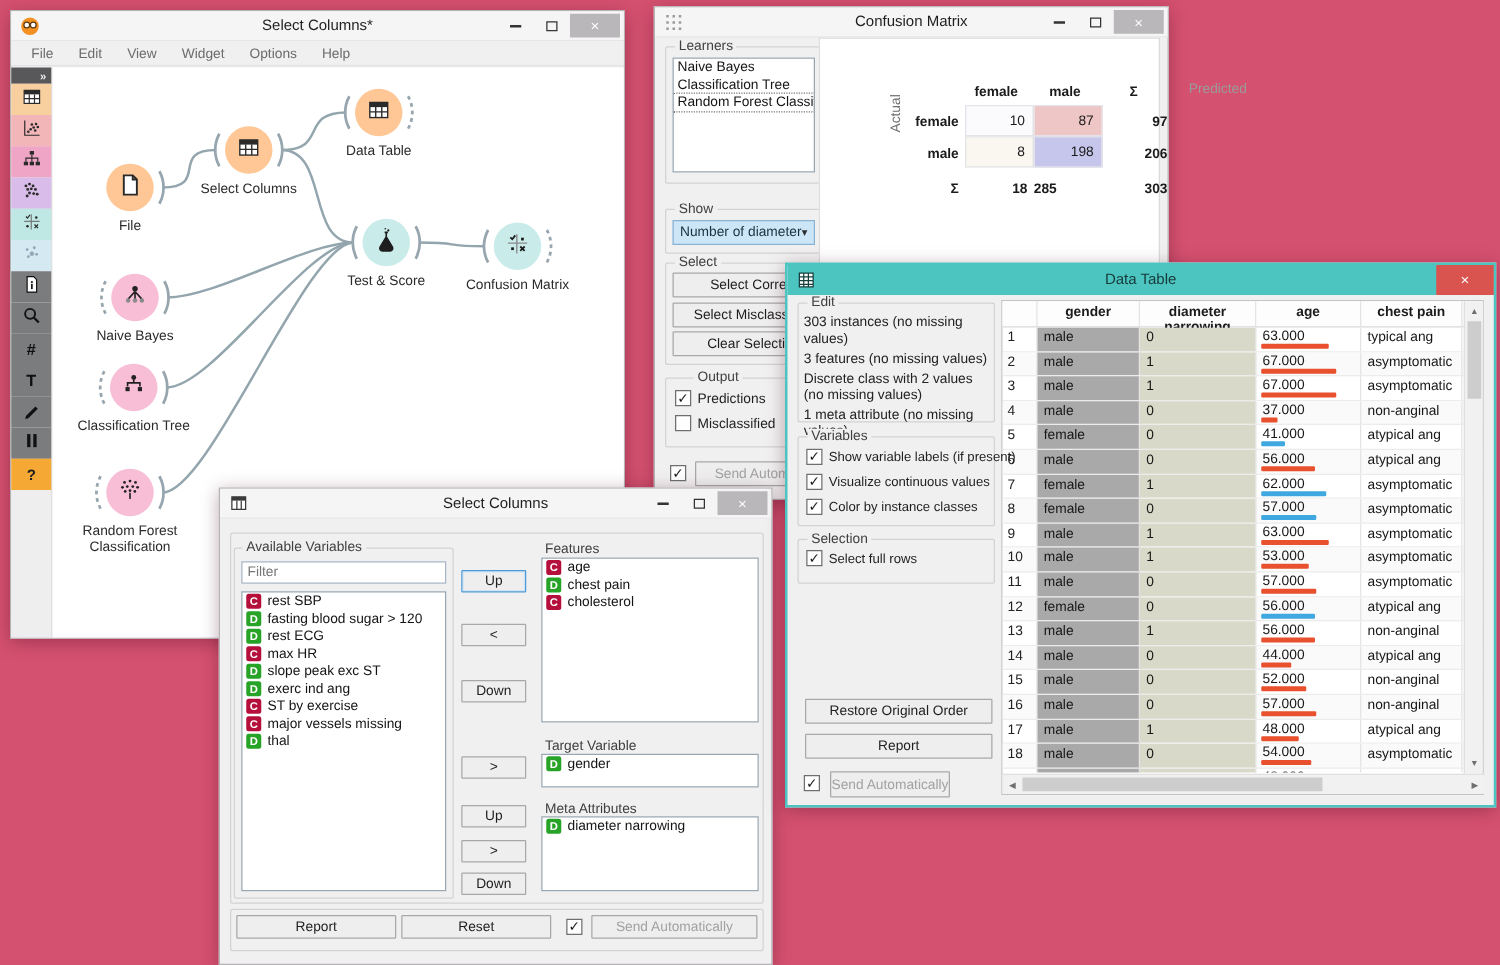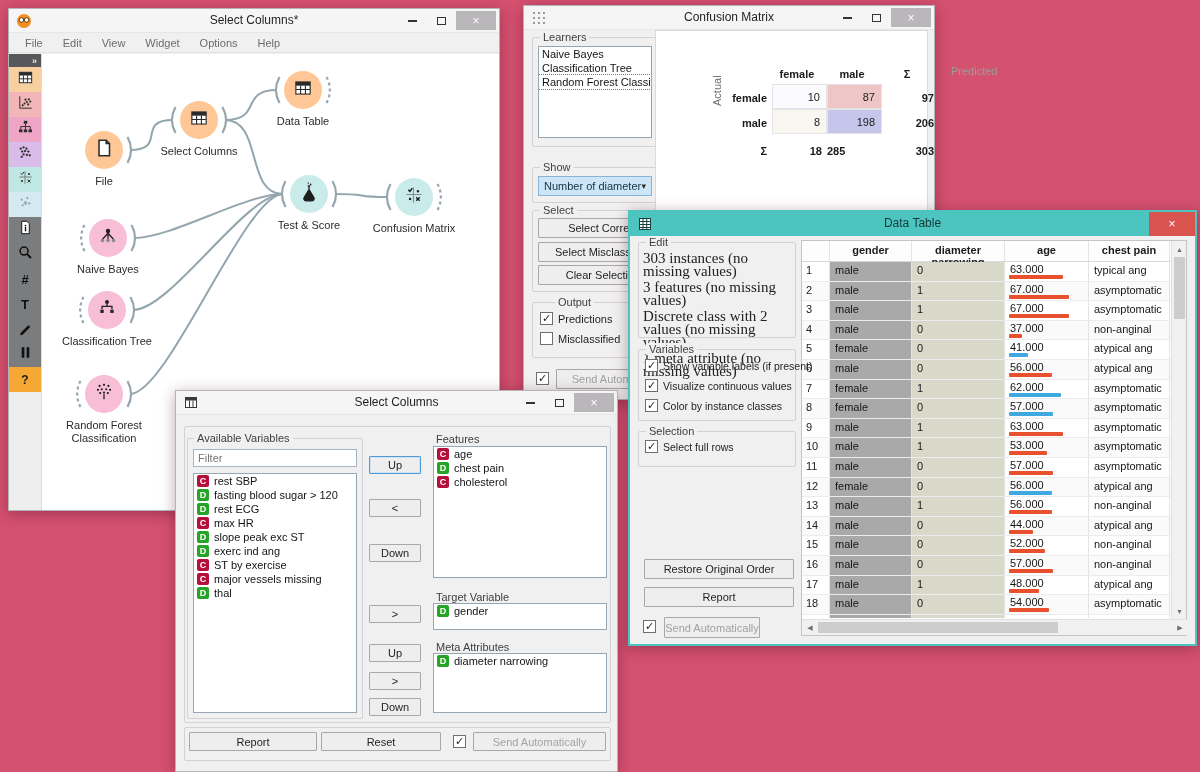--- a/index.html
+++ b/index.html
@@ -528,21 +528,21 @@
           </span>
         <span class="dt-cap">
             <span class="maxbox" style="border-color:#173a38;"></span>
           </span>
         <span class="dt-close">×</span>
       </span>
     </div>
 
     <div class="groupbox" style="left:8px; top:30px; width:158px; height:96px;"></div>
     <span class="grouplabel" style="left:16px; top:24px;">Edit</span>
-    <div id="dt-info-lines" style="position:absolute; left:13px; top:40px; width:148px; font-size:15px; color:#222; line-height:13px;font-family:Liberation Serif, serif;">
+    <div id="dt-info-lines" style="position:absolute; left:13px; top:40px; width:148px; font-size:11px; color:#222; line-height:13px;">
         <div style="margin-bottom: 3px;">303 instances (no missing values)</div>
         <div style="margin-bottom: 3px;">3 features (no missing values)</div>
         <div style="margin-bottom: 3px;">Discrete class with 2 values (no missing values)</div>
         <div style="margin-bottom: 3px;">1 meta attribute (no missing values)</div>
       </div>
 
     <div class="groupbox" style="left:8px; top:137px; width:158px; height:72px;"></div>
     <span class="grouplabel" style="left:16px; top:131px;">Variables</span>
     <div id="dt-variable-checks"></div>
 

